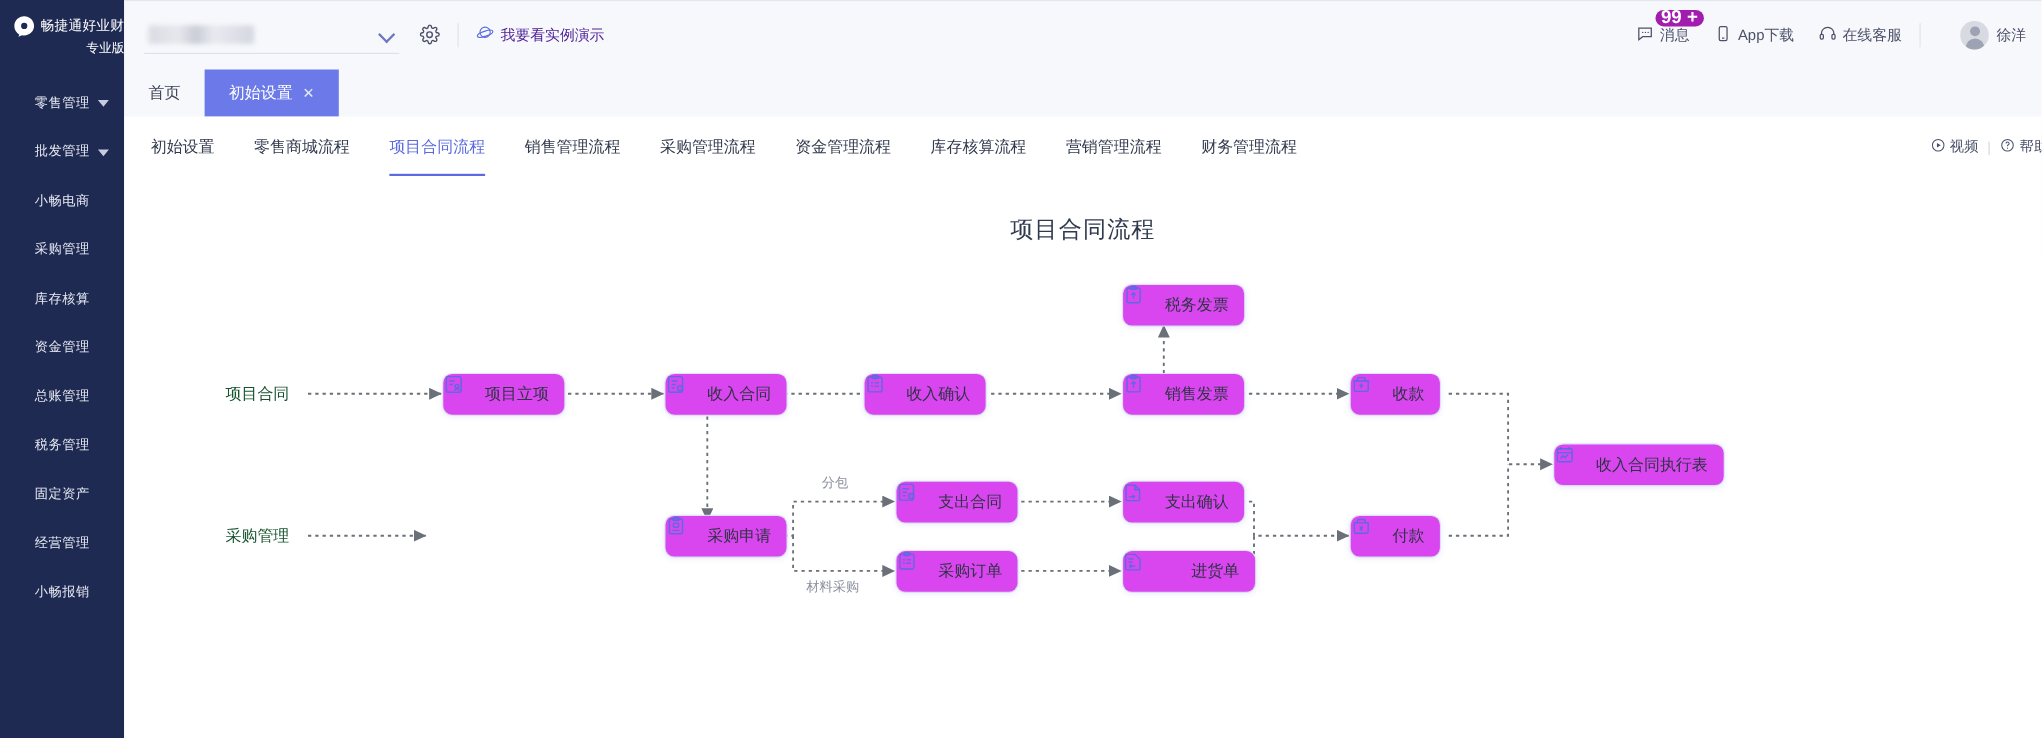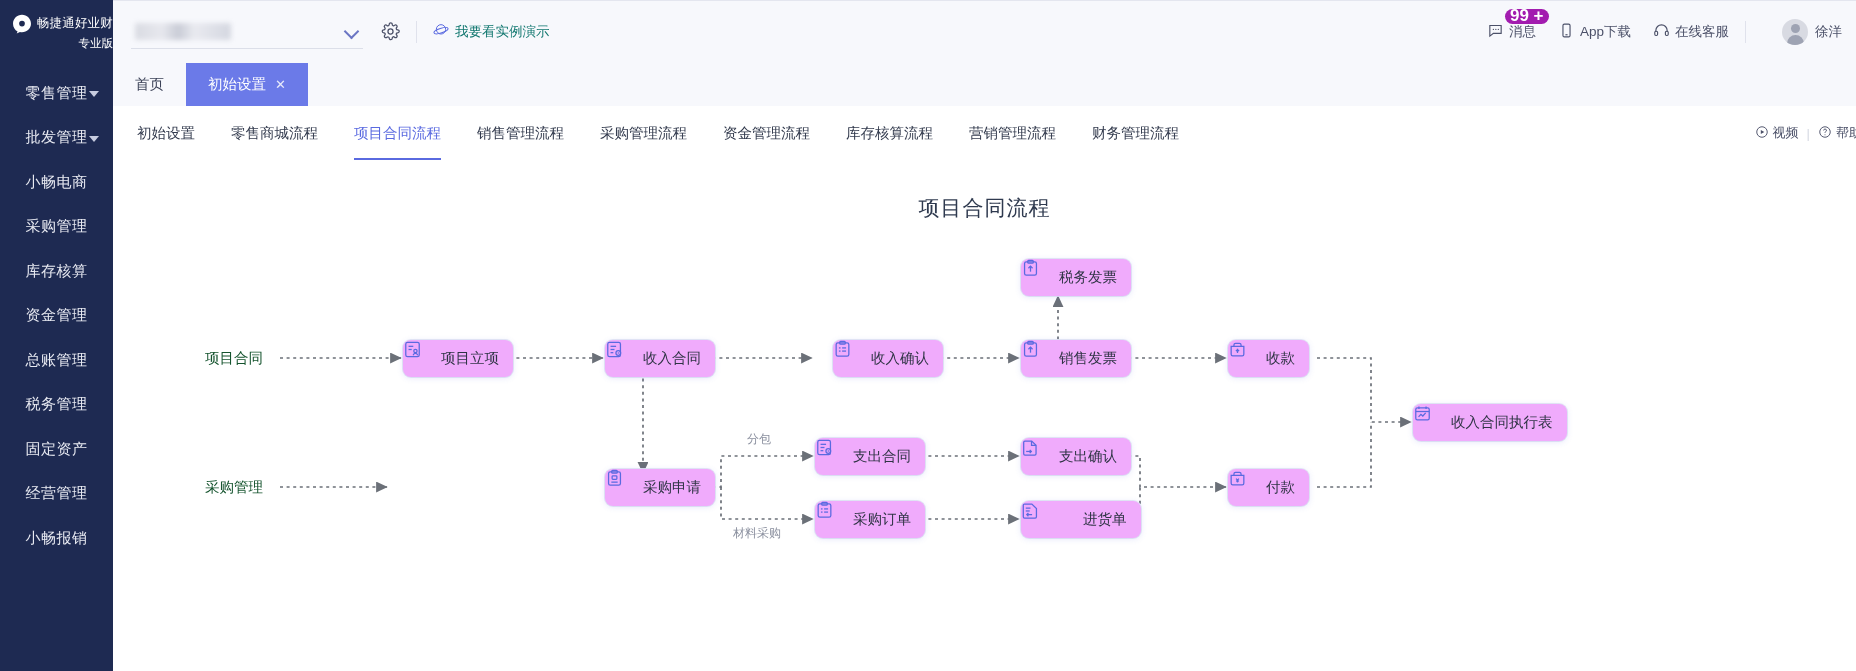--- a/index.html
+++ b/index.html
@@ -33,21 +33,21 @@
     color: #ffffff; font-size: 12.5px; letter-spacing: .2px;
     white-space: nowrap; overflow: hidden;
   }
   .brand-sub {
     color: #ffffff; font-size: 11.5px; margin-top: 1px; padding-left: 1px;
   }
   .nav-list { padding-top: 8px; }
   .nav-item {
     height: 44.5px;
     display: flex; align-items: center; justify-content: center;
-    color: #e8eaf2; font-size: 15px;
+    color: #e8eaf2; font-size: 12px;
     letter-spacing: .5px;
     cursor: pointer;
     position: relative;
   }
   .nav-item .caret {
     position: absolute; right: 14px; top: 50%;
     margin-top: -2px;
     width: 0; height: 0;
     border-left: 5px solid transparent;
     border-right: 5px solid transparent;
@@ -85,21 +85,21 @@
     position: absolute; right: 6px; top: 11px;
     width: 11px; height: 11px;
     border-right: 2px solid #6b76c4;
     border-bottom: 2px solid #6b76c4;
     transform: rotate(45deg);
   }
   .gear-btn { margin-left: 18px; cursor: pointer; display: flex; align-items: center; }
   .vsep { width: 1px; height: 22px; background: #e0e2ec; margin: 0 16px; }
   .demo-link {
     display: flex; align-items: center; gap: 6px;
-    color: #0f766e; font-size: 13.5px; cursor: pointer;
+    color: #4c1d95; font-size: 13.5px; cursor: pointer;
   }
   .topbar-right {
     margin-left: auto; display: flex; align-items: center; gap: 0;
   }
   .tb-item {
     display: flex; align-items: center; gap: 5px;
     color: #4b5068; font-size: 13.5px;
     margin-left: 22px; cursor: pointer; position: relative;
   }
   .badge {
@@ -189,21 +189,21 @@
 
   
   .canvas {
     position: absolute;
     left: 0; top: 0; width: 1743px; height: 560px;
   }
   .canvas svg { position: absolute; left: 0; top: 0; }
   .node {
     position: absolute;
     height: 37px;
-    background: #f0abfc;
+    background: #d946ef;
     border-radius: 8px;
     box-shadow: 0 1px 6px rgba(90,106,224,.16), 0 0 0 1px rgba(230,232,245,.9);
     display: flex; align-items: center;
     padding: 0 14px 0 11px;
     gap: 8px;
     cursor: pointer;
     white-space: nowrap;
   }
   .node .nlabel { font-size: 14.5px; color: #2f3445; }
   .node .nicon { width: 19px; height: 19px; flex: 0 0 19px; display: block; }
@@ -481,21 +481,21 @@
               <line x1="7" y1="8" x2="14" y2="8"></line>
                 <line x1="7" y1="12" x2="12" y2="12"></line>
                 <line x1="7" y1="16" x2="10.5" y2="16"></line>
               <circle cx="16.8" cy="16.4" r="3"></circle>
                 <circle cx="16.8" cy="16.4" r=".9" fill="#5a6ae0" stroke="none"></circle>
             </svg>
           </span>
           <span class="nlabel">收入合同</span>
         </div>
 
-        <div class="node" style="left:720px; top:234px;">
+        <div class="node" style="left:673px; top:234px;">
           <span class="nicon">
             <svg viewBox="0 0 24 24" width="19" height="19" fill="none" stroke="#5a6ae0" stroke-width="1.6">
               <rect x="4" y="3.5" width="16" height="17" rx="2.2"></rect>
               <rect x="8.5" y="1.8" width="7" height="3.4" rx="1.1"></rect>
               <line x1="7.5" y1="10" x2="9.5" y2="10"></line>
                 <line x1="11.5" y1="10" x2="16.5" y2="10"></line>
               <line x1="7.5" y1="14" x2="9.5" y2="14"></line>
                 <line x1="11.5" y1="14" x2="16.5" y2="14"></line>
             </svg>
           </span>

